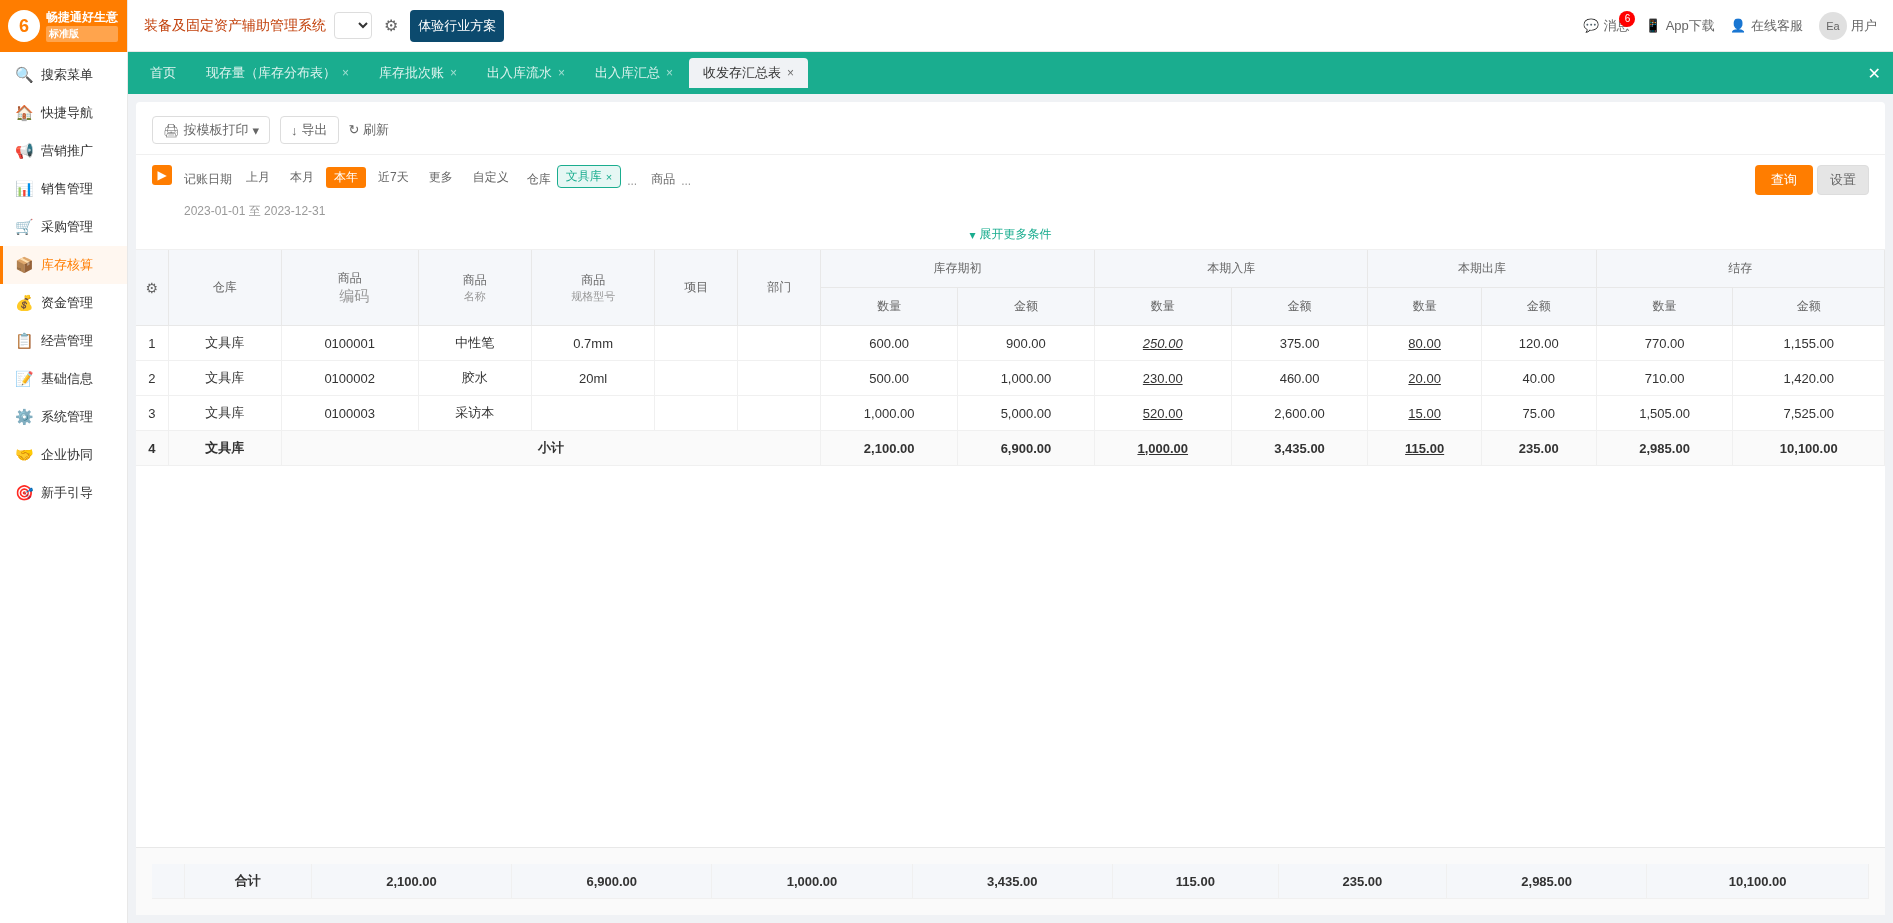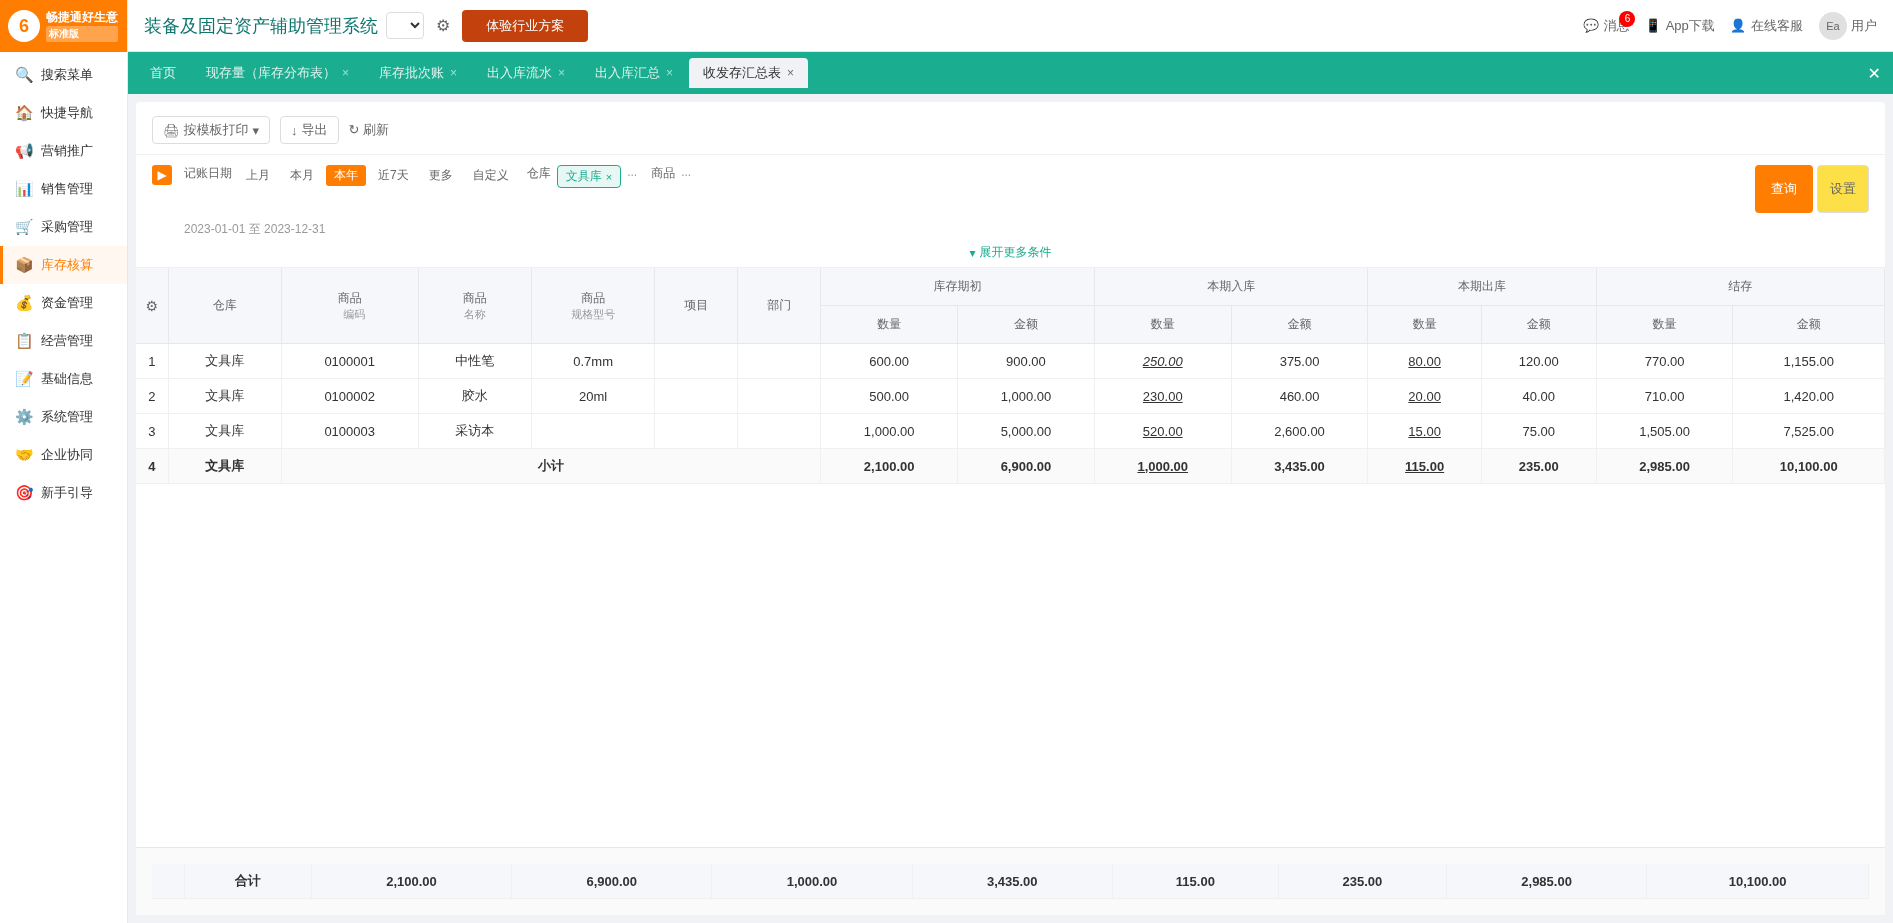--- a/index.html
+++ b/index.html
@@ -15,24 +15,24 @@
     .sidebar-item { display: flex; align-items: center; gap: 8px; padding: 10px 12px; cursor: pointer; color: #333; font-size: 13px; border-left: 3px solid transparent; }
     .sidebar-item.active { background: #fff7f0; color: #ff7d00; border-left-color: #ff7d00; font-weight: 500; }
     .sidebar-item-icon { font-size: 15px; width: 18px; text-align: center; }
 
     
     .main { flex: 1; display: flex; flex-direction: column; overflow: hidden; }
 
     
     .top-header { height: 52px; background: #fff; border-bottom: 1px solid #e8e8e8; display: flex; align-items: center; justify-content: space-between; padding: 0 16px; flex-shrink: 0; }
     .header-left { display: flex; align-items: center; gap: 8px; }
-    .header-system-title { color: #0f766e; font-size: 18px; }
+    .header-system-title { color: #c2410c; font-size: 14px; }
     .header-select { border: 1px solid #ddd; border-radius: 4px; padding: 4px 8px; font-size: 13px; color: #333; background: white; cursor: pointer; }
     .header-gear { color: #666; font-size: 16px; cursor: pointer; padding: 4px; }
-    .header-trial-btn { background: #c2410c; color: white; border: none; border-radius: 4px; padding: 7px 24px; font-size: 13px; cursor: pointer; }
+    .header-trial-btn { background: #0c4a6e; color: white; border: none; border-radius: 4px; padding: 7px 8px; font-size: 13px; cursor: pointer; }
     .header-right { display: flex; align-items: center; gap: 16px; color: #666; font-size: 13px; }
     .header-right-item { display: flex; align-items: center; gap: 4px; cursor: pointer; position: relative; }
     .header-badge { background: #f00; color: white; border-radius: 50%; width: 16px; height: 16px; font-size: 10px; display: flex; align-items: center; justify-content: center; position: absolute; top: -6px; right: -6px; }
     .user-avatar { width: 28px; height: 28px; background: #e0e0e0; border-radius: 50%; display: flex; align-items: center; justify-content: center; font-size: 11px; color: #666; }
 
     
     .tab-bar { height: 42px; background: #1aad8f; display: flex; align-items: center; padding: 0 8px; flex-shrink: 0; gap: 2px; }
     .tab-item { display: flex; align-items: center; gap: 6px; padding: 6px 14px; cursor: pointer; color: rgba(255,255,255,0.85); font-size: 13px; border-radius: 4px 4px 0 0; position: relative; }
     .tab-item.active { background: #f0f2f5; color: #333; border-radius: 4px 4px 0 0; }
     .tab-close { font-size: 12px; color: inherit; opacity: 0.7; cursor: pointer; }
@@ -50,21 +50,21 @@
     .refresh-btn { color: #666; font-size: 13px; cursor: pointer; }
     .filter-arrow { width: 20px; height: 20px; background: #ff7d00; color: white; border-radius: 3px; display: flex; align-items: center; justify-content: center; font-size: 12px; cursor: pointer; flex-shrink: 0; }
     .filter-label { color: #666; font-size: 12px; white-space: nowrap; }
     .date-filter { display: flex; align-items: center; gap: 4px; flex-wrap: wrap; }
     .date-btn { padding: 2px 8px; font-size: 12px; color: #666; cursor: pointer; border-radius: 3px; }
     .date-btn.active { background: #ff7d00; color: white; border-radius: 3px; }
     .warehouse-tag { display: flex; align-items: center; gap: 4px; background: #e6f7f4; border: 1px solid #1aad8f; color: #1aad8f; border-radius: 4px; padding: 2px 8px; font-size: 12px; }
     .warehouse-tag-close { cursor: pointer; font-size: 11px; }
     .filter-dots { color: #999; font-size: 12px; cursor: pointer; }
     .query-btn { background: #ff7d00; color: white; border: none; border-radius: 4px; padding: 5px 16px; font-size: 13px; cursor: pointer; }
-    .settings-btn { border: 1px solid #ddd; background: #fde047; color: #666; border-radius: 4px; padding: 14px 12px; font-size: 13px; cursor: pointer; }
+    .settings-btn { border: 1px solid #ddd; background: #e5e5e5; color: #666; border-radius: 4px; padding: 5px 12px; font-size: 13px; cursor: pointer; }
     .expand-row { display: flex; align-items: center; justify-content: center; padding: 6px; color: #1aad8f; font-size: 12px; cursor: pointer; gap: 4px; }
 
     
     .table-wrap { flex: 1; overflow: auto; }
     table { width: 100%; border-collapse: collapse; }
     thead tr { background: #f5f7fa; }
     th { padding: 10px 8px; text-align: center; font-size: 12px; color: #666; font-weight: 500; border-bottom: 1px solid #e8e8e8; border-right: 1px solid #e8e8e8; white-space: nowrap; }
     td { padding: 8px 8px; text-align: center; font-size: 13px; color: #333; border-bottom: 1px solid #f0f0f0; border-right: 1px solid #f0f0f0; white-space: nowrap; }
     .subtotal-row td { font-weight: bold; background: #fafafa; }
     .total-row { background: #f5f7fa; }
@@ -214,21 +214,21 @@
           <span class="refresh-btn">
             <span>↻</span>
             <span>刷新</span>
           </span>
         </div>
       </div>
 
       <div style="padding: 10px 16px 0; border-bottom: 1px solid #f0f0f0;">
         <div style="display:flex; align-items:flex-start; gap:12px; margin-bottom:8px;">
           <div class="filter-arrow">▶</div>
-          <div style="display:flex; align-items:flex-start; gap:6px; flex-wrap:wrap; flex:1;">
+          <div style="display:flex; align-items:flex-end; gap:6px; flex-wrap:wrap; flex:1;">
             <span class="filter-label">记账日期</span>
             <div class="date-filter">
               <span class="date-btn">上月</span>
               <span class="date-btn">本月</span>
               <span class="date-btn active">本年</span>
               <span class="date-btn">近7天</span>
               <span class="date-btn">更多</span>
               <span class="date-btn">自定义</span>
             </div>
             <span style="margin-left:4px; color:#666; font-size:12px;">仓库</span>
@@ -253,21 +253,21 @@
       </div>
 
       <div class="table-wrap">
         <table>
           <thead>
             <tr>
               <th rowspan="2" style="width:32px;">
                 <span class="settings-gear">⚙</span>
               </th>
               <th rowspan="2">仓库</th>
-              <th rowspan="2">商品<br><span style="font-size:11px;color:#999;padding-left:9px;">编码</span></th>
+              <th rowspan="2">商品<br><span style="font-size:15px;color:#999;padding-left:9px;">编码</span></th>
               <th rowspan="2">商品<br><span style="font-size:11px;color:#999;">名称</span></th>
               <th rowspan="2">商品<br><span style="font-size:11px;color:#999;">规格型号</span></th>
               <th rowspan="2">项目</th>
               <th rowspan="2">部门</th>
               <th colspan="2" class="th-group">库存期初</th>
               <th colspan="2" class="th-group">本期入库</th>
               <th colspan="2" class="th-group">本期出库</th>
               <th colspan="2" class="th-group">结存</th>
             </tr>
             <tr>

